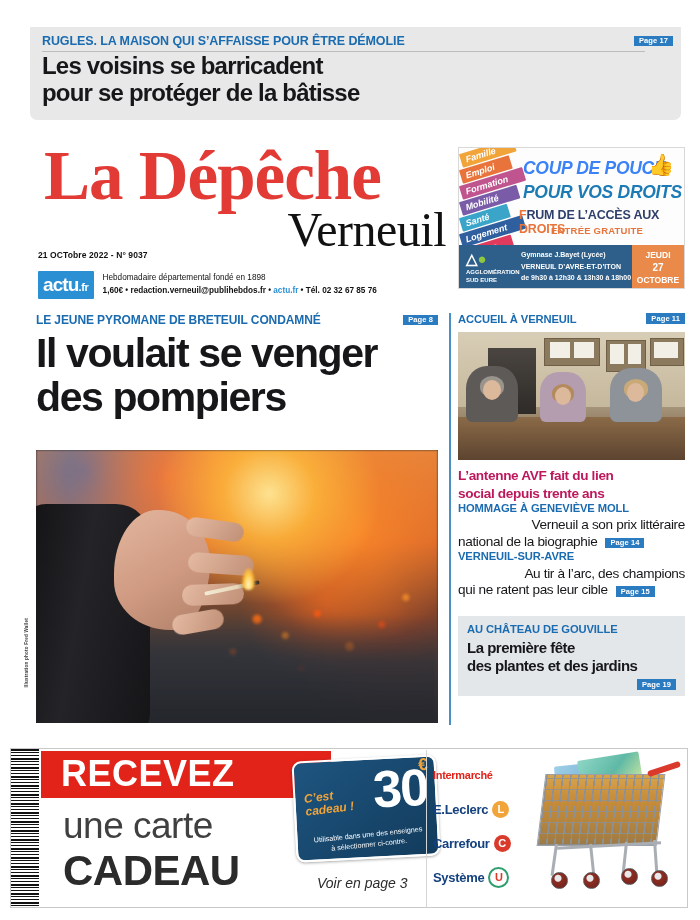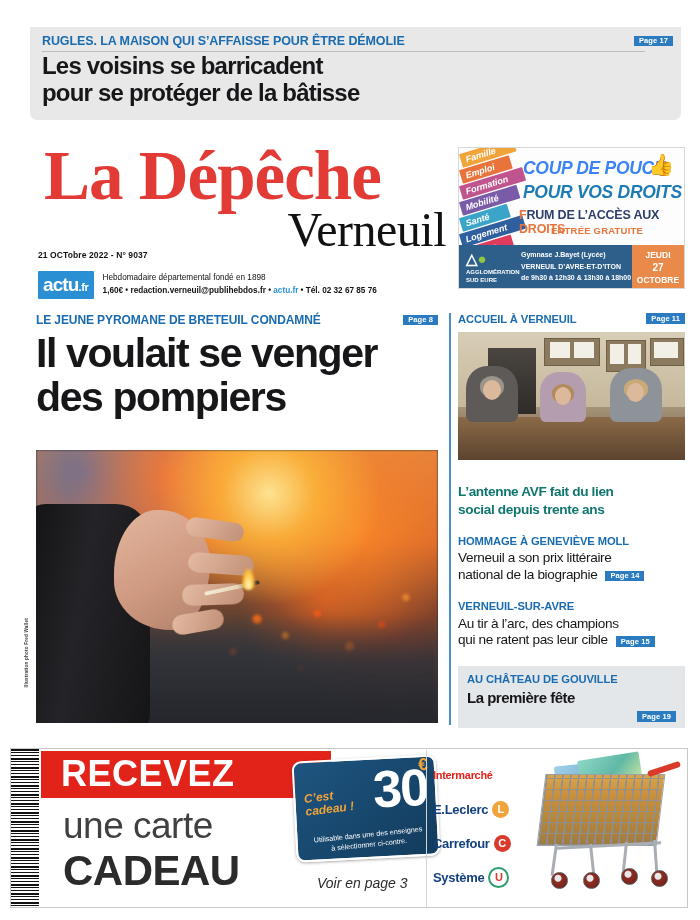--- a/index.html
+++ b/index.html
@@ -456,34 +456,35 @@
     background: linear-gradient(180deg,#4a4540 0%, #2e2b28 100%);
   }
   .avf-table {
     position: absolute; left: 0; bottom: 0; width: 100%; height: 34%;
     background: linear-gradient(180deg,#8a6a47 0%, #5d4430 100%);
   }
   .avf-person { position:absolute; bottom: 30%; border-radius: 40% 40% 12% 12%; }
   .avf-head { position:absolute; border-radius: 50%; background:#ddb99c; }
   .avf-hair { position:absolute; border-radius: 50% 50% 40% 40%; }
   .r-lead {
-    margin-top: 23px;
+    margin-top: 7px;
     font-size: 13.6px;
     font-weight: bold;
     line-height: 1.26;
     letter-spacing: -0.35px;
-    color: #0f766e;
-  }
-  .r-block { margin-top: 17px; }
+    color: #be185d;
+  }
+  .r-block { }
   .r-block .r-sub {
     margin-top: 2px;
     font-size: 13.6px;
     line-height: 1.22;
     letter-spacing: -0.35px;
     color: #17171a;
+    text-align: right;
   }
   .r-sub-row {
     display: flex;
     align-items: flex-end;
     justify-content: flex-start;
     gap: 8px;
   }
   .r-badge-inline { margin-bottom: 2px; }
 
   .gouville {
@@ -881,20 +882,21 @@
         <span>qui ne ratent pas leur cible</span>
         <span class="page-badge r-badge-inline">Page 15</span>
       </div>
     </div>
   </div>
 
   <div class="gouville">
     <div class="r-kicker">AU CHÂTEAU DE GOUVILLE</div>
     <div class="g-head">
       <div>La première fête</div>
+      <div>des plantes et des jardins</div>
     </div>
     <div class="g-badge-row">
       <span class="page-badge">Page 19</span>
     </div>
   </div>
 </div>
 
 <div class="bottom-ad">
   <div class="barcode"></div>
 

